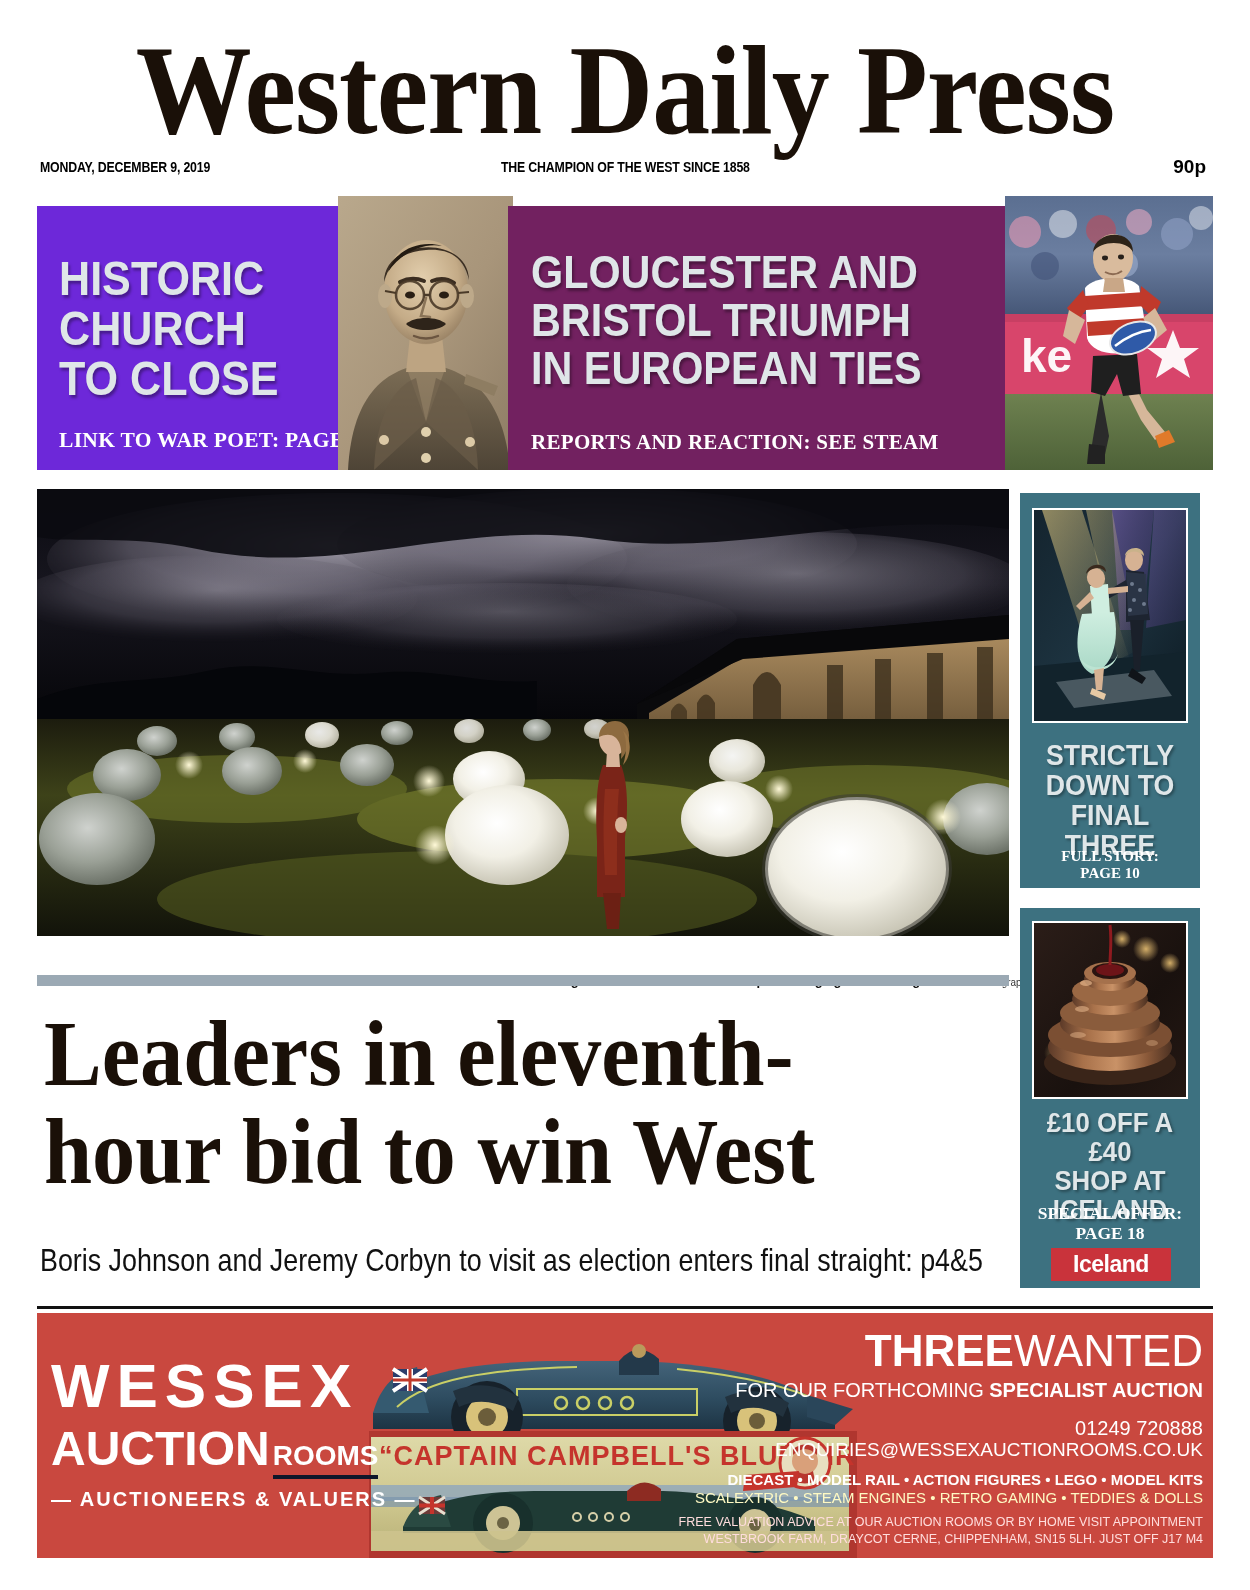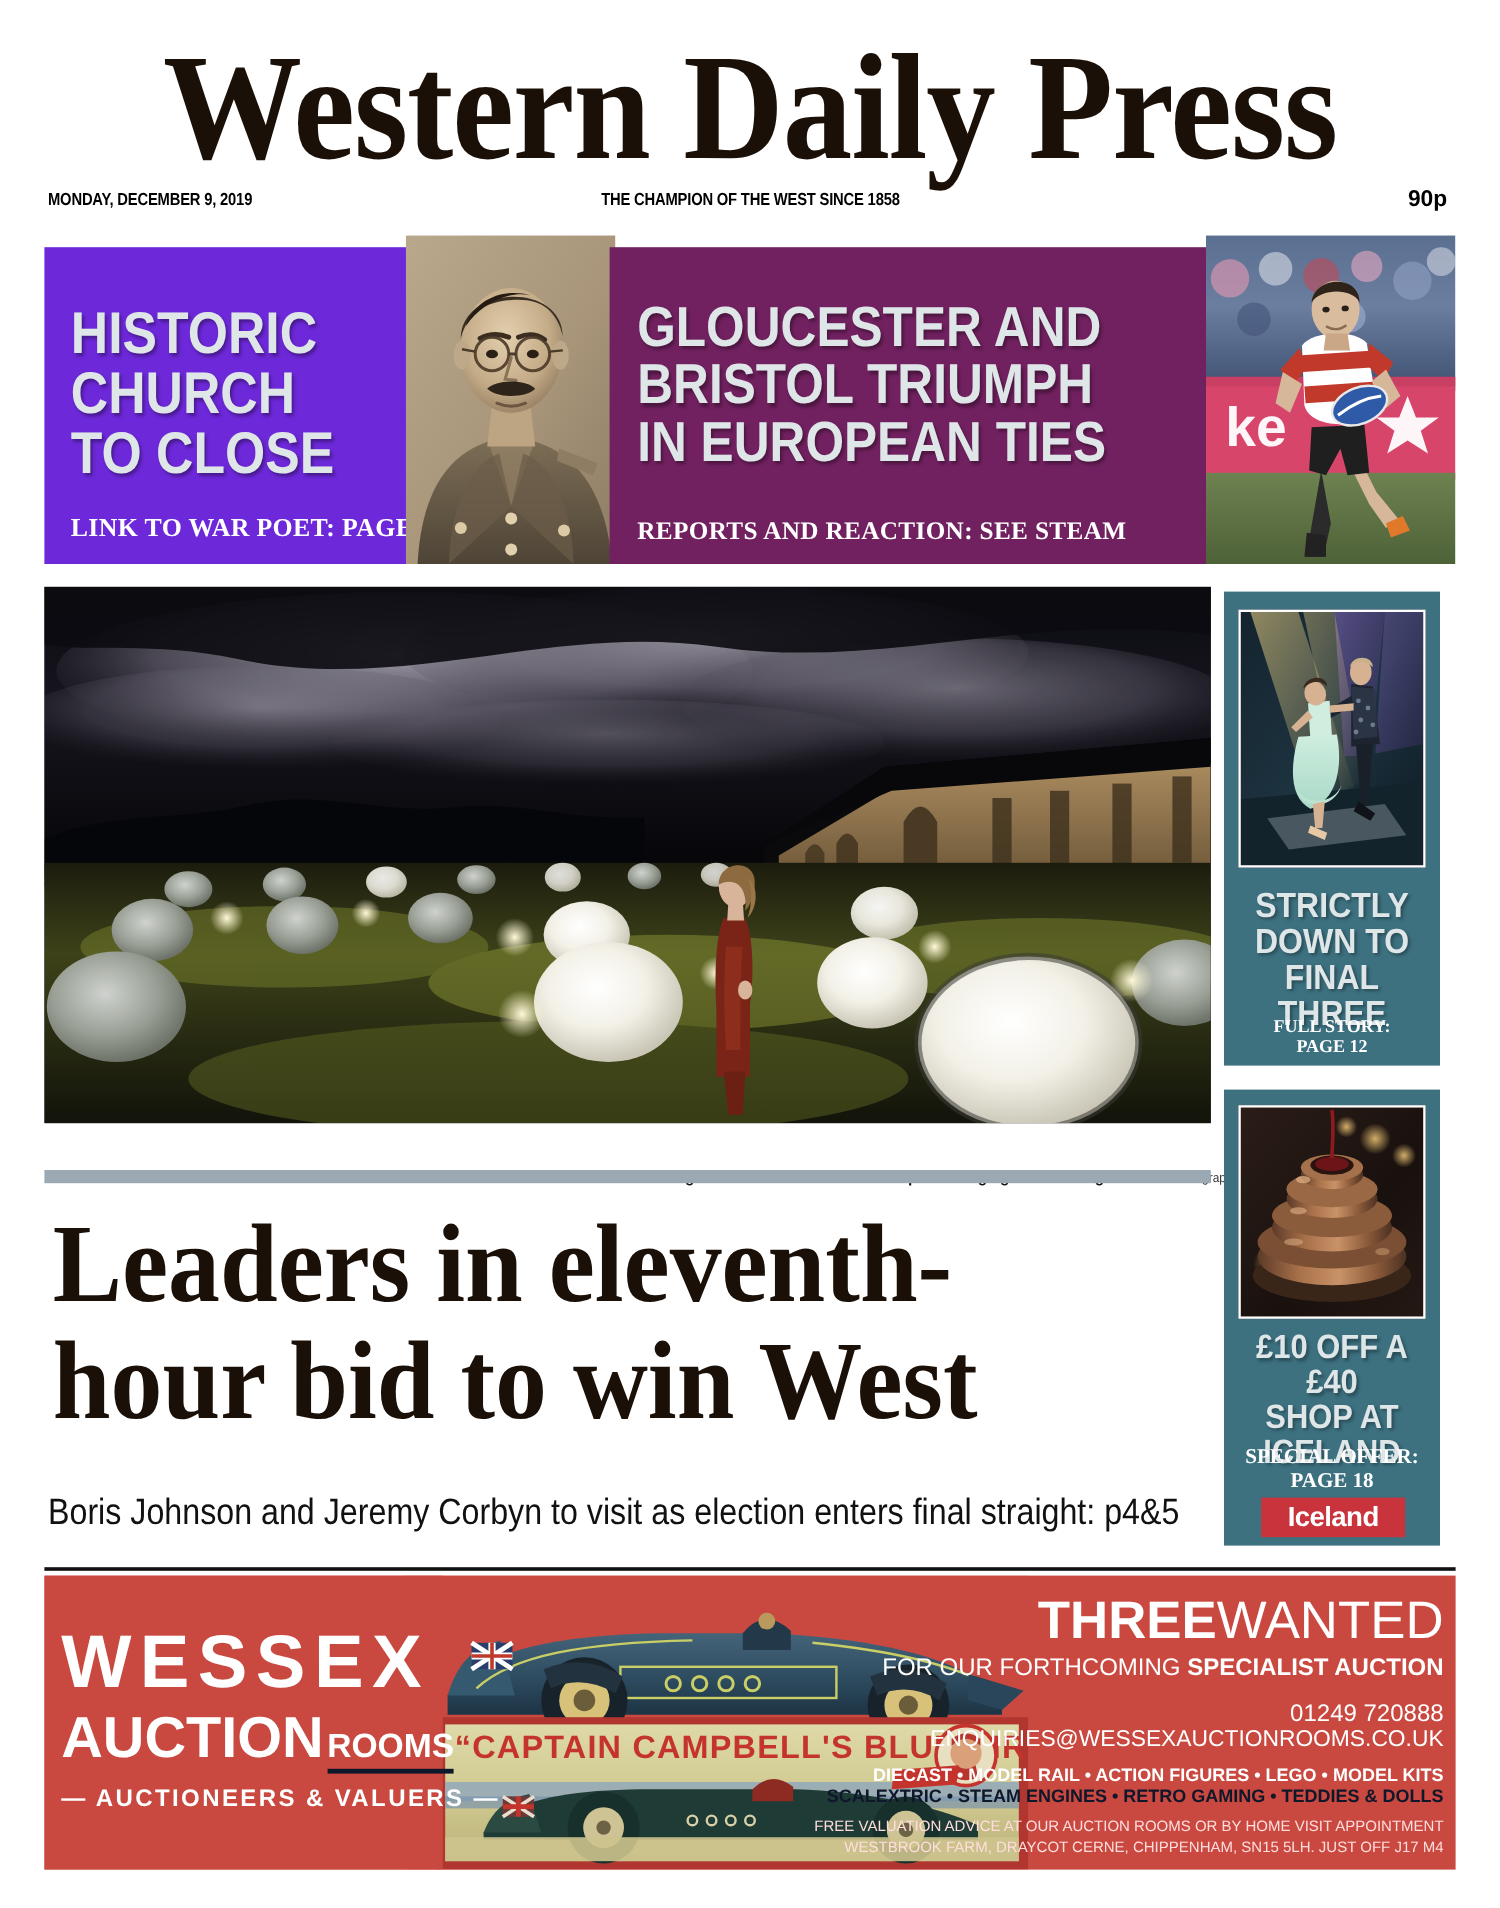--- a/index.html
+++ b/index.html
@@ -262,21 +262,21 @@
     font-size: 19px; color: #fff; white-space: nowrap;
   }
   .ad-cats1 {
     position: absolute; right: 10px; top: 158px;
     font-family: "Liberation Sans Narrow","Liberation Sans", sans-serif;
     font-weight: bold; font-size: 15px; color: #fff; white-space: nowrap;
   }
   .ad-cats2 {
     position: absolute; right: 10px; top: 176px;
     font-family: "Liberation Sans Narrow","Liberation Sans", sans-serif;
-    font-weight: bold; font-size: 15px; color: #0f172a; white-space: nowrap; text-align: center;
+    font-weight: normal; font-size: 15px; color: #fef9c3; white-space: nowrap; text-align: center;
   }
   .ad-foot1 {
     position: absolute; right: 10px; top: 202px;
     font-family: "Liberation Sans Narrow","Liberation Sans", sans-serif;
     font-size: 12.5px; color: #fdd; white-space: nowrap;
   }
   .ad-foot2 {
     position: absolute; right: 10px; top: 219px;
     font-family: "Liberation Sans Narrow","Liberation Sans", sans-serif;
     font-size: 12.5px; color: #fdd; white-space: nowrap;
@@ -656,21 +656,21 @@
         </g>
       </svg>
     </div>
     <div class="strictly-head">
       <div>STRICTLY</div>
       <div>DOWN TO</div>
       <div>FINAL THREE</div>
     </div>
     <div class="strictly-sub">
       <div>FULL STORY:</div>
-      <div>PAGE 12</div>
+      <div>PAGE 10</div>
     </div>
   </div>
 
   <div class="iceland-box">
     <div class="iceland-img">
       <svg width="152" height="174" viewBox="0 0 152 174" preserveAspectRatio="xMidYMid slice">
         <defs>
           <linearGradient id="darkbg2" x1="0" y1="0" x2="1" y2="1">
             <stop offset="0%" stop-color="#2b1d18"></stop>
               <stop offset="60%" stop-color="#19110e"></stop>

